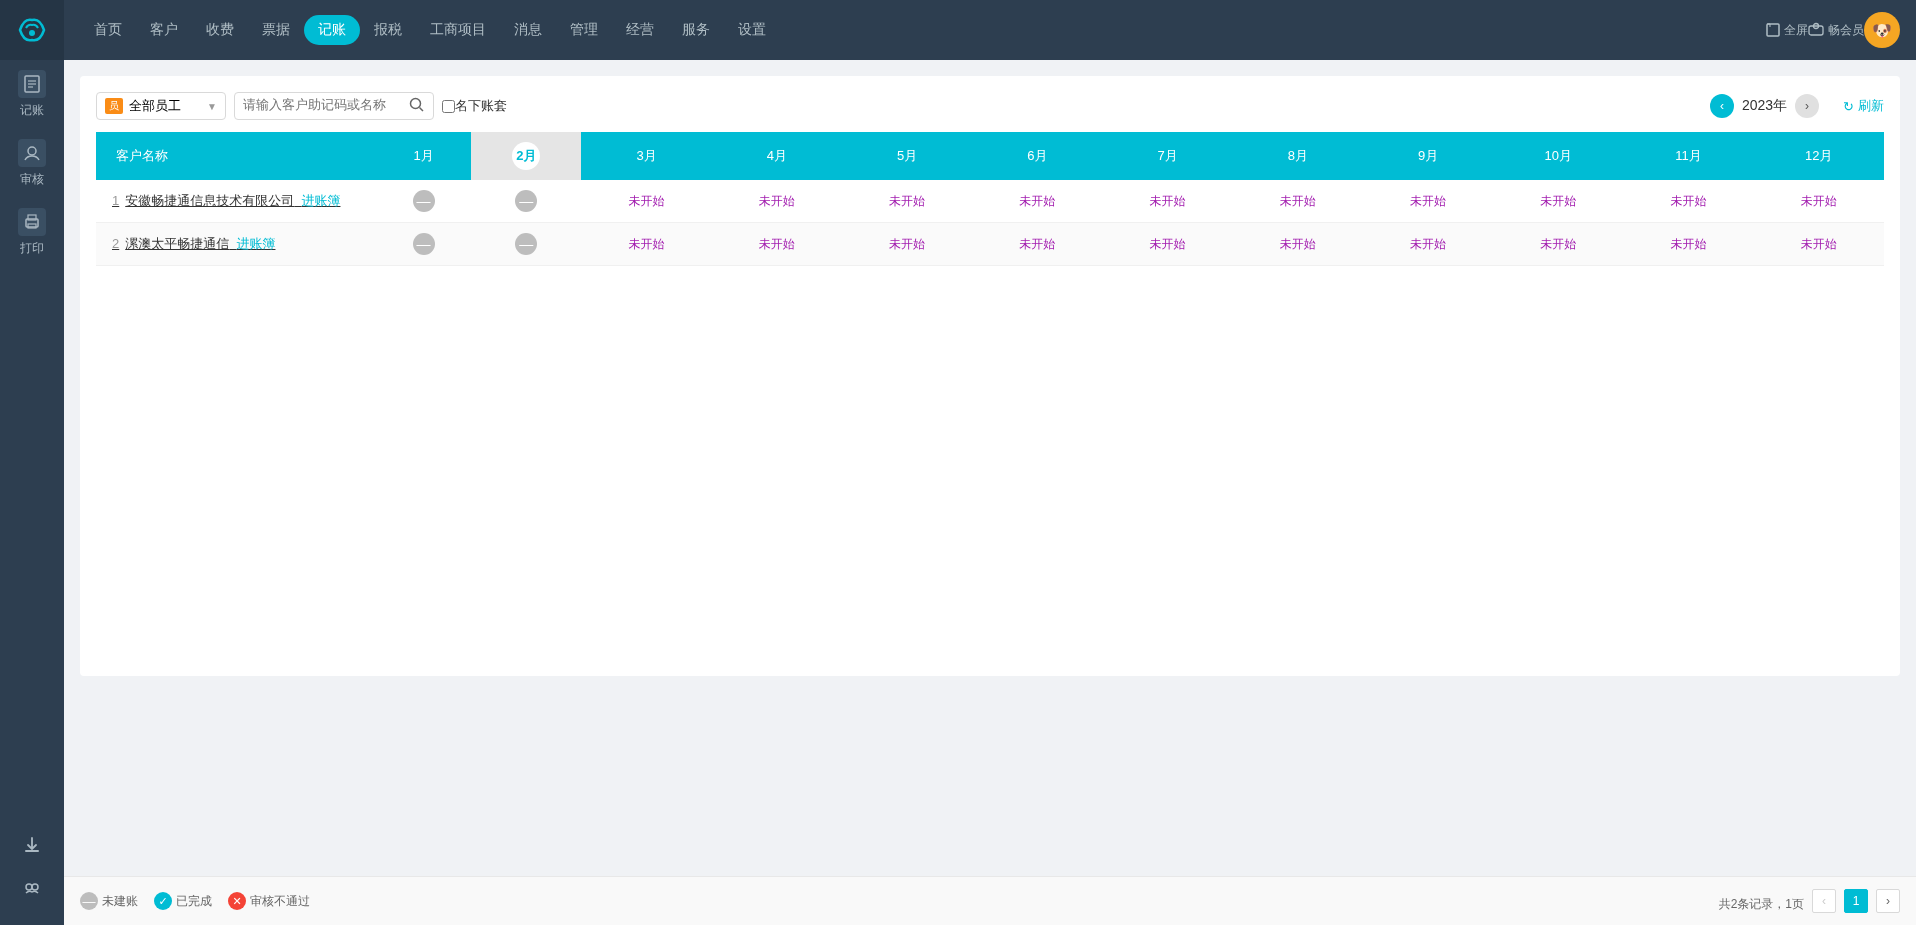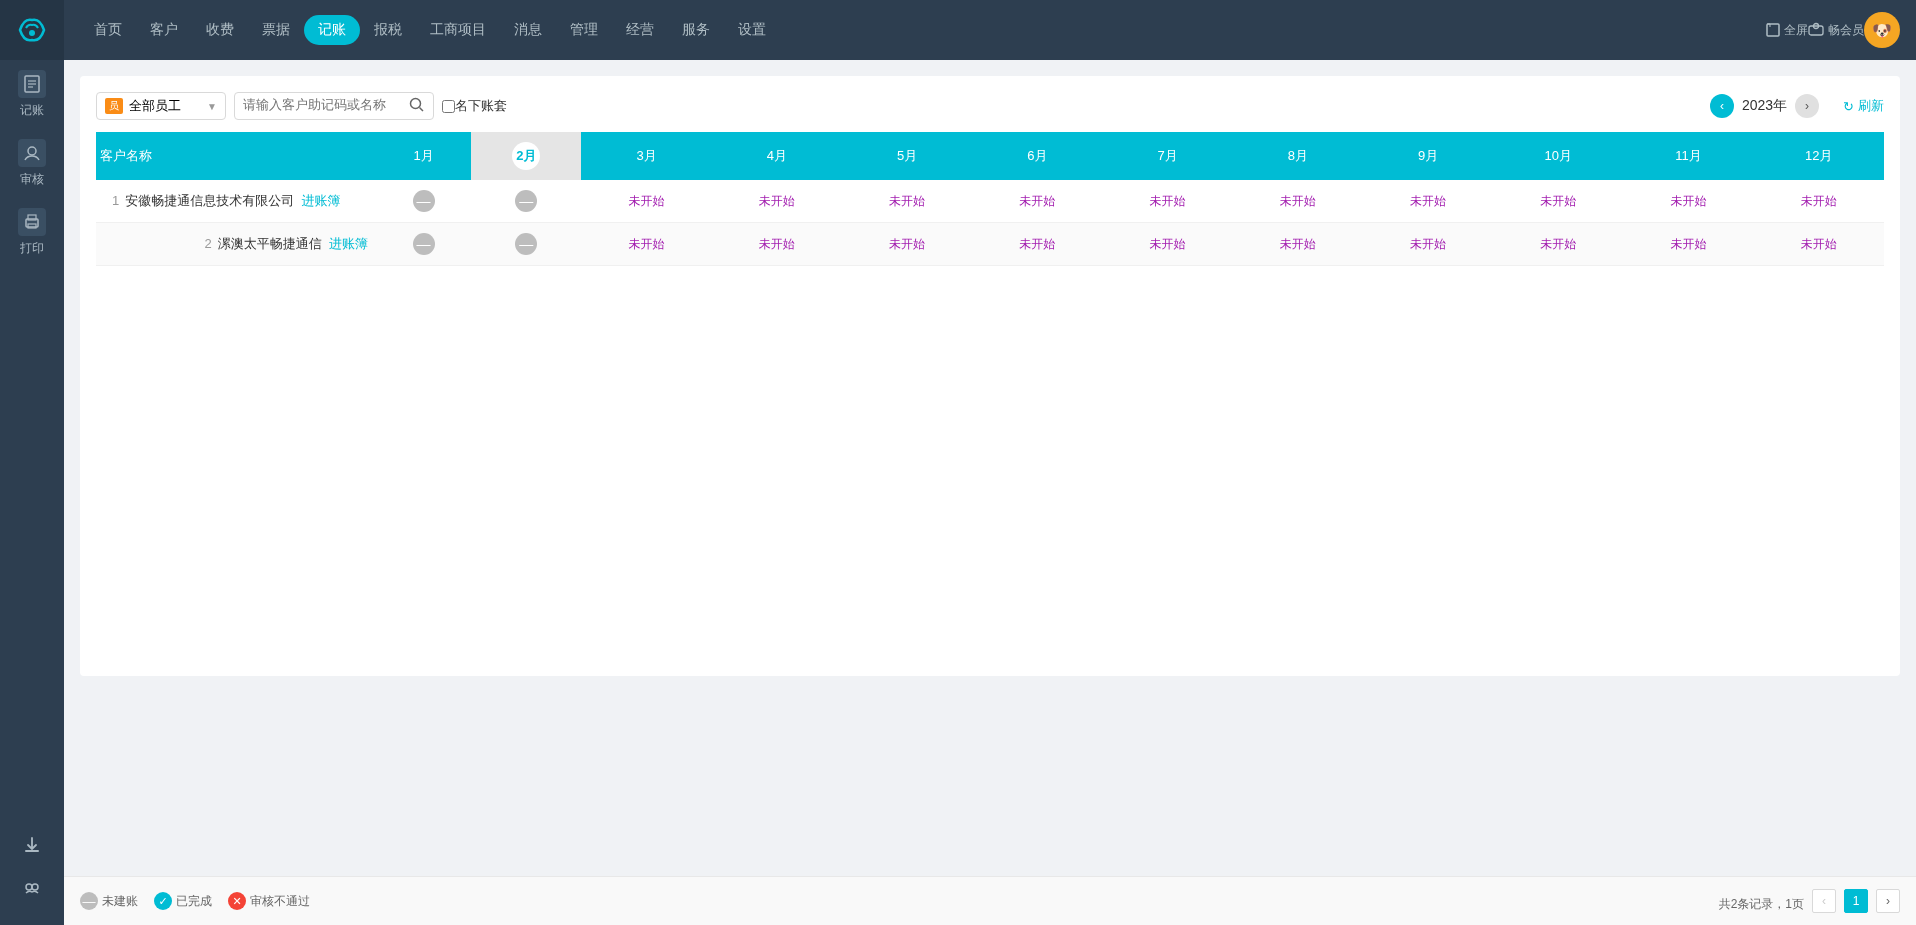--- a/index.html
+++ b/index.html
@@ -252,20 +252,21 @@
     .ledger-table td {
       padding: 10px 8px;
       text-align: center;
       border-bottom: 1px solid #f0f0f0;
       color: #666;
     }
     .ledger-table td:first-child {
       text-align: left;
       padding-left: 16px;
       color: #333;
+      text-decoration: underline;
     }
     .ledger-table tr:nth-child(even) { background: #fafafa; }
     .enter-link {
       color: #00bcd4;
       cursor: pointer;
       text-decoration: none;
     }
     .status-circle {
       display: inline-block;
       width: 22px;
@@ -474,21 +475,21 @@
         </div>
         <button class="refresh-btn">
           <span>↻</span>
           <span>刷新</span>
         </button>
       </div>
 
       <table class="ledger-table">
         <thead>
           <tr>
-            <th style="width:280px; text-align:left; padding-left:4px;">客户名称</th>
+            <th style="width:280px; text-align:left; padding-left:20px;">客户名称</th>
             <th>1月</th>
             <th style="background:#e5e5e5;">
               <span class="month-circle">2月</span>
             </th>
             <th>3月</th>
             <th>4月</th>
             <th>5月</th>
             <th>6月</th>
             <th>7月</th>
             <th>8月</th>
@@ -508,21 +509,21 @@
               <td><span class="not-started">未开始</span></td>
               <td><span class="not-started">未开始</span></td>
               <td><span class="not-started">未开始</span></td>
               <td><span class="not-started">未开始</span></td>
               <td><span class="not-started">未开始</span></td>
               <td><span class="not-started">未开始</span></td>
               <td><span class="not-started">未开始</span></td>
               <td><span class="not-started">未开始</span></td>
             </tr>
             <tr>
-              <td style="text-align: right; padding-left: 16px;"><span style="color:#999; margin-right:6px;">2</span><span style="color:#333;">漯澳太平畅捷通信</span>&nbsp;&nbsp;<a class="enter-link">进账簿</a></td>
+              <td style="text-align: left; padding-left: 16px;"><span style="color:#999; margin-right:6px;">2</span><span style="color:#333;">漯澳太平畅捷通信</span>&nbsp;&nbsp;<a class="enter-link">进账簿</a></td>
               <td><span class="status-circle minus"></span></td>
               <td><span class="status-circle minus"></span></td>
               <td><span class="not-started">未开始</span></td>
               <td><span class="not-started">未开始</span></td>
               <td><span class="not-started">未开始</span></td>
               <td><span class="not-started">未开始</span></td>
               <td><span class="not-started">未开始</span></td>
               <td><span class="not-started">未开始</span></td>
               <td><span class="not-started">未开始</span></td>
               <td><span class="not-started">未开始</span></td>

